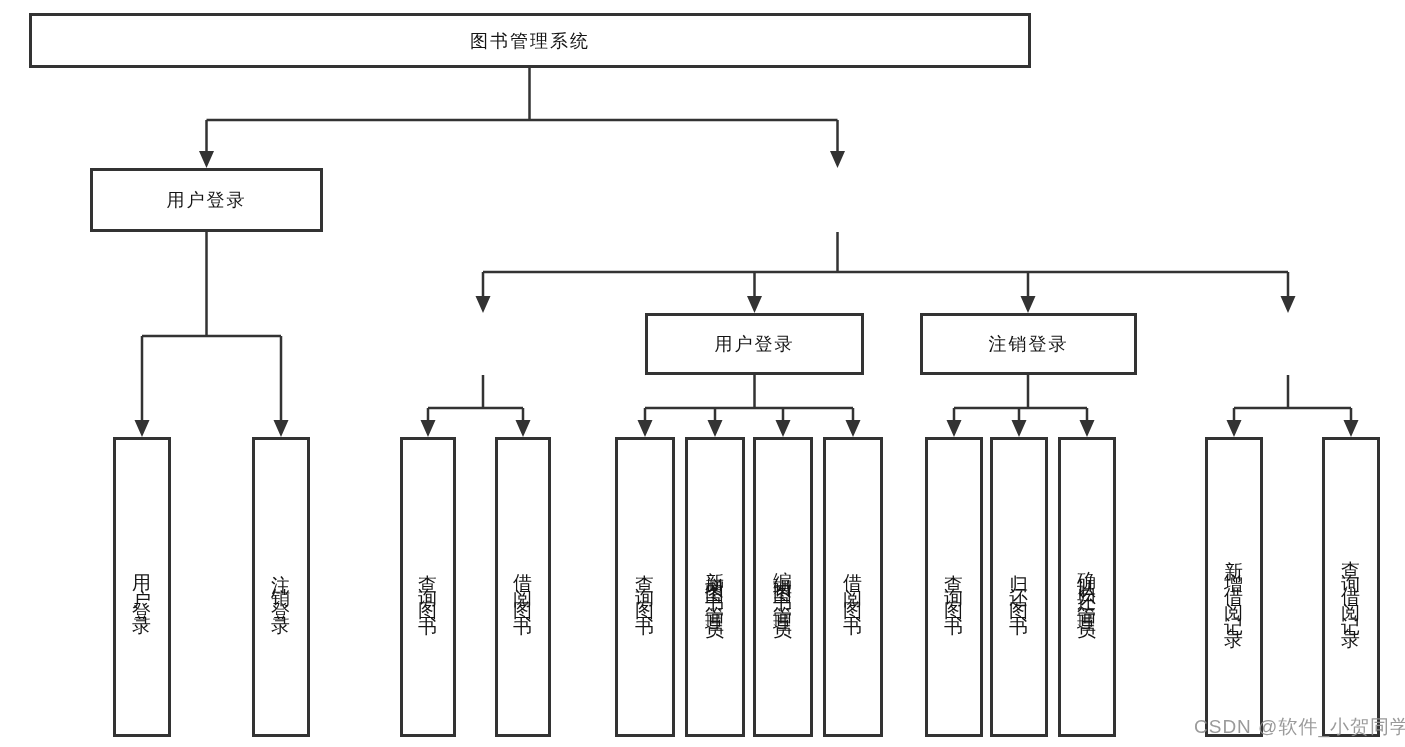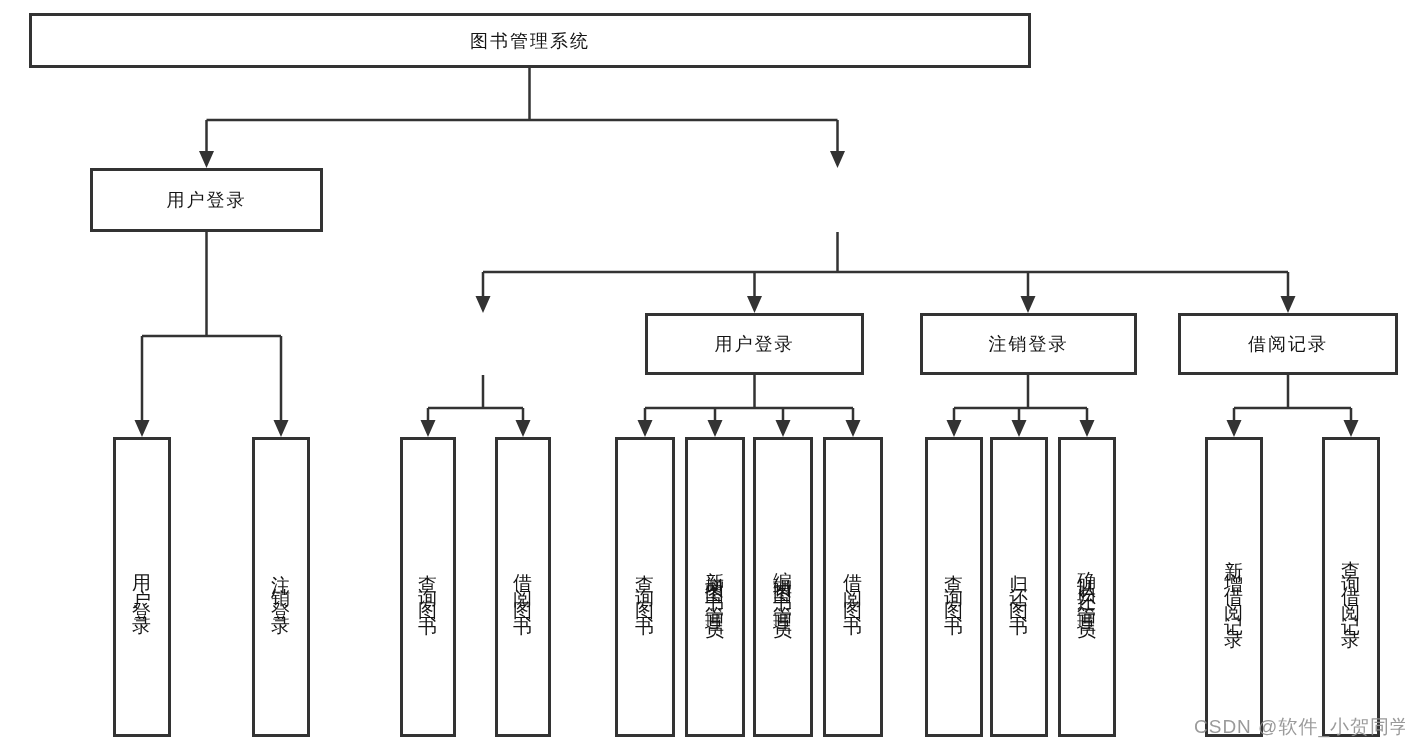--- a/index.html
+++ b/index.html
@@ -98,23 +98,20 @@
   <div class="node hbox" style="left:82px; top:168px; width:233px; height:64px">
     <span>用户登录</span>
   </div>
 
   <div class="node hbox" style="left:637px; top:313px; width:219px; height:62px">
     <span>用户登录</span>
   </div>
   <div class="node hbox" style="left:912px; top:313px; width:217px; height:62px">
     <span>注销登录</span>
   </div>
-  <div class="node hbox" style="left:1170px; top:313px; width:220px; height:62px">
-    <span>借阅记录</span>
-  </div>
 
   <div class="node leaf" style="left:105px; top:437px; width:58px; height:300px">
     <span>用户登录</span>
   </div>
   <div class="node leaf" style="left:244px; top:437px; width:58px; height:300px">
     <span>注销登录</span>
   </div>
 
   <div class="node leaf" style="left:392px; top:437px; width:56px; height:300px">
     <span>查询图书</span>

